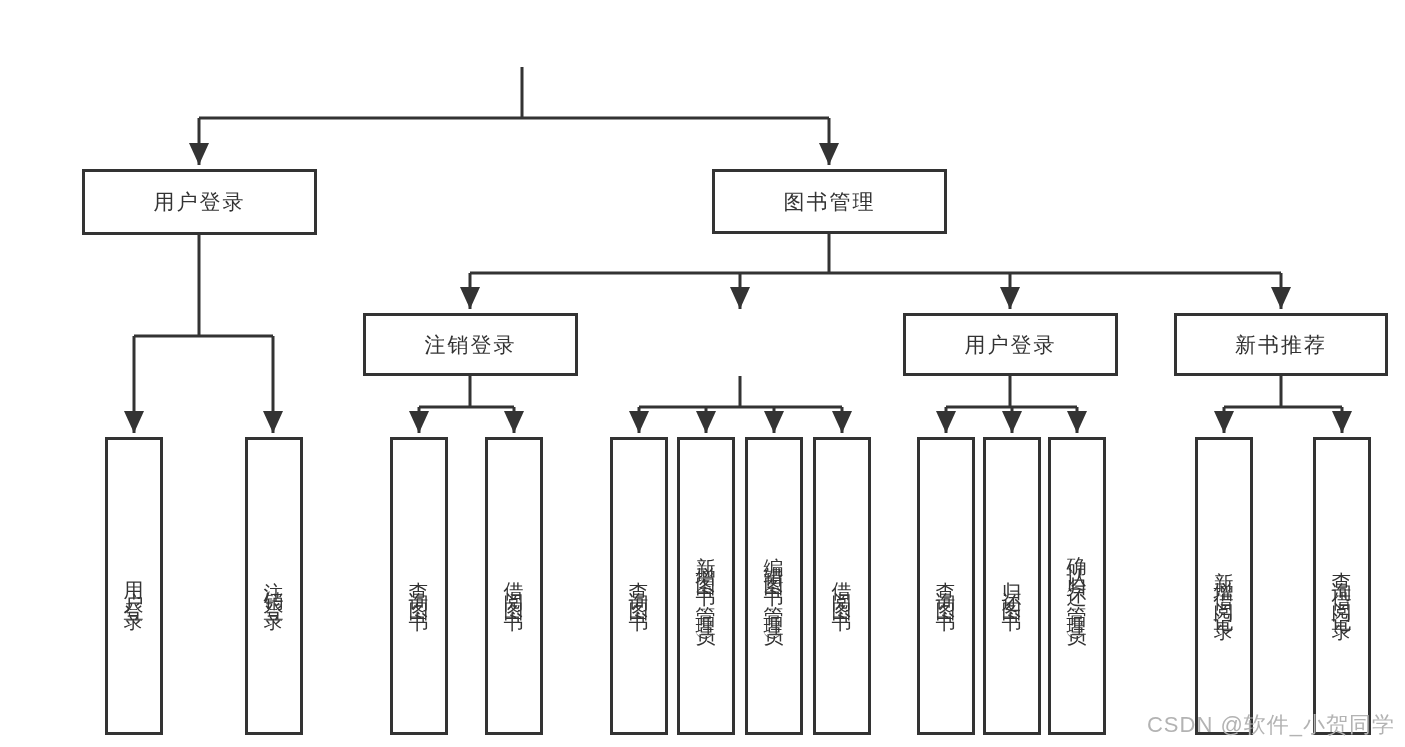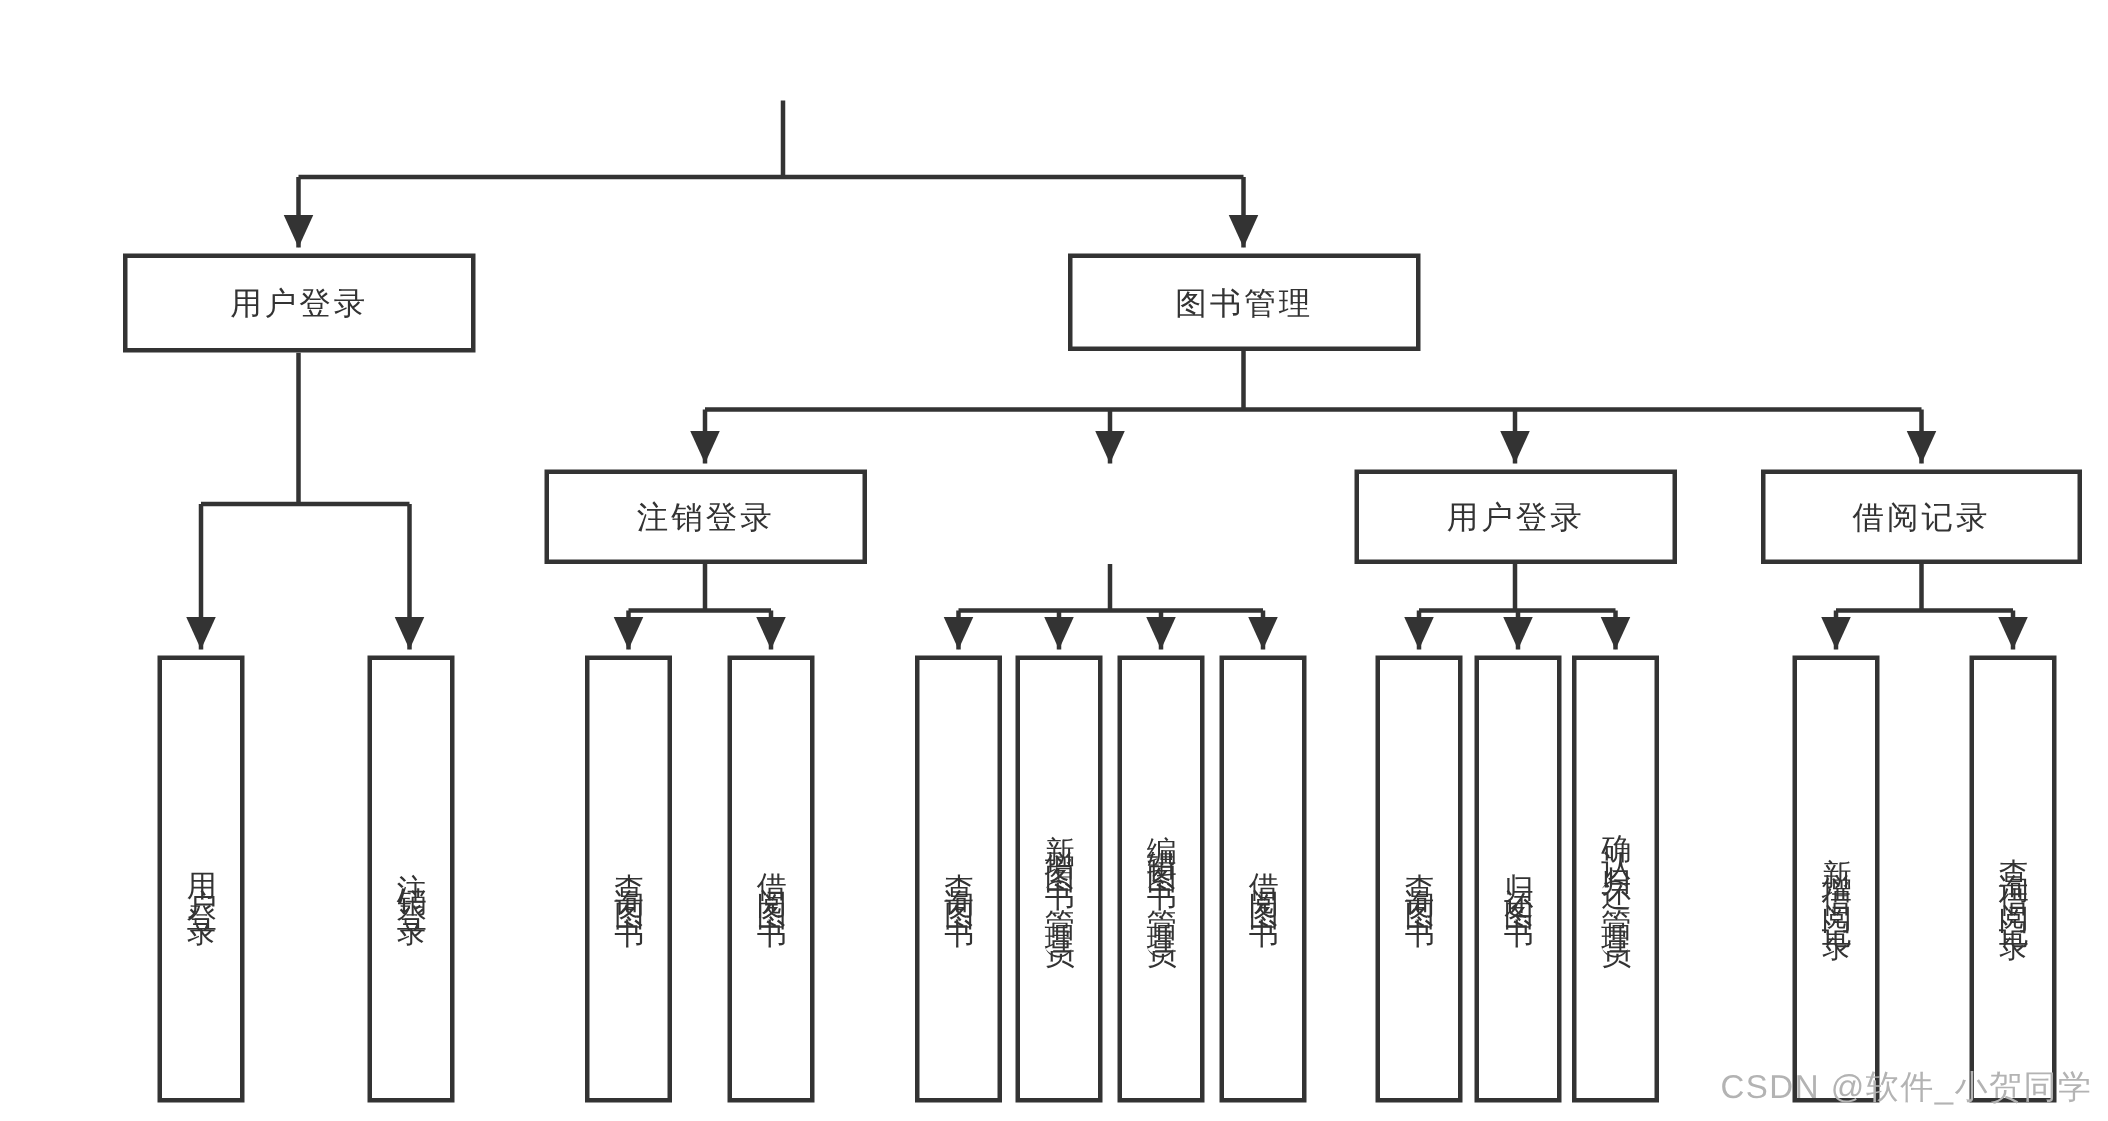--- a/index.html
+++ b/index.html
@@ -92,21 +92,21 @@
     <line x1="1224" y1="407" x2="1224" y2="433" marker-end="url(#arrow)"></line>
     <line x1="1342" y1="407" x2="1342" y2="433" marker-end="url(#arrow)"></line>
   </svg>
 
 
   <div class="node" style="left:82px; top:169px; width:235px; height:66px;">用户登录</div>
   <div class="node" style="left:712px; top:169px; width:235px; height:65px;">图书管理</div>
 
   <div class="node" style="left:363px; top:313px; width:215px; height:63px;">注销登录</div>
   <div class="node" style="left:903px; top:313px; width:215px; height:63px;">用户登录</div>
-  <div class="node" style="left:1174px; top:313px; width:214px; height:63px;">借阅记录</div>
+  <div class="node" style="left:1174px; top:313px; width:214px; height:63px;">新书推荐</div>
 
   <div class="node v-node" style="left:105px; top:437px; width:58px; height:298px;">用户登录</div>
   <div class="node v-node" style="left:245px; top:437px; width:58px; height:298px;">注销登录</div>
 
   <div class="node v-node" style="left:390px; top:437px; width:58px; height:298px;">查询图书</div>
   <div class="node v-node" style="left:485px; top:437px; width:58px; height:298px;">借阅图书</div>
 
   <div class="node v-node" style="left:610px; top:437px; width:58px; height:298px;">查询图书</div>
   <div class="node v-node" style="left:677px; top:437px; width:58px; height:298px;">新增图书（管理员）</div>
   <div class="node v-node" style="left:745px; top:437px; width:58px; height:298px;">编辑图书（管理员）</div>

